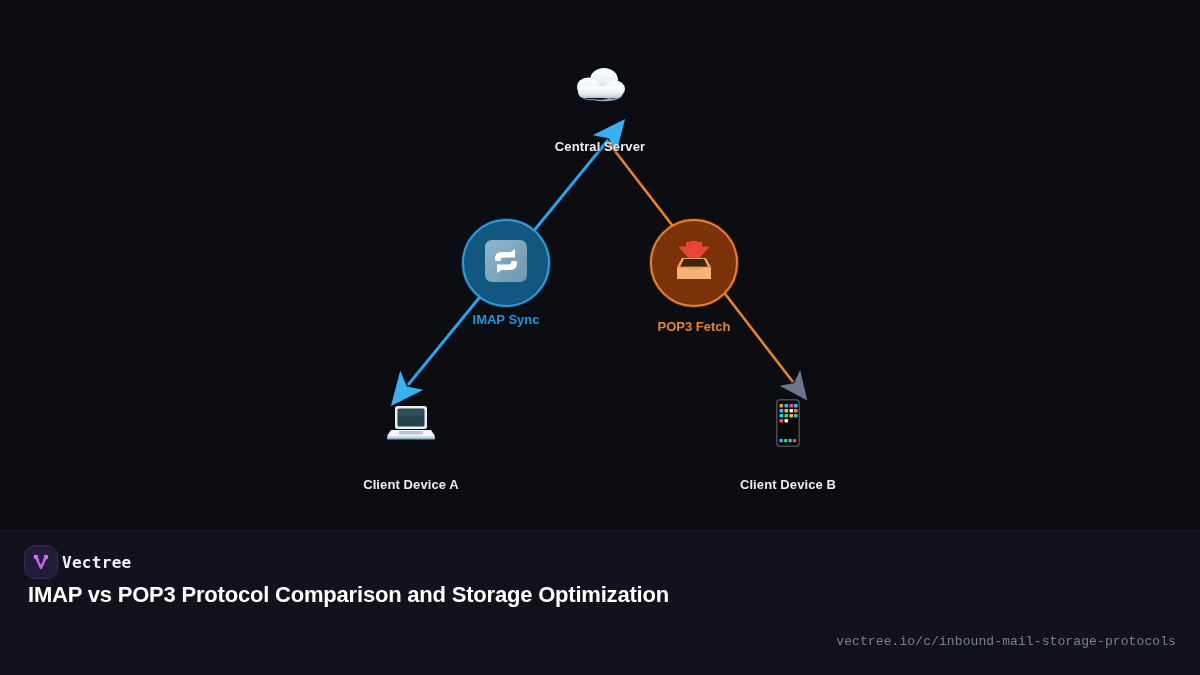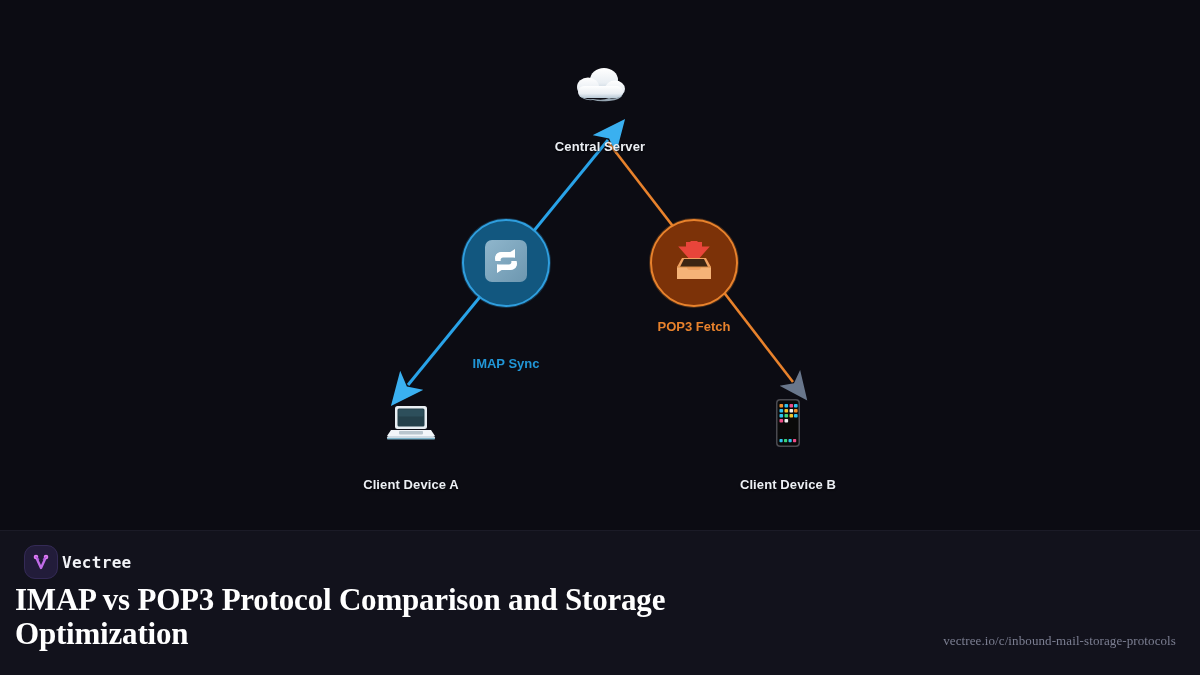--- a/index.html
+++ b/index.html
@@ -122,34 +122,34 @@
   #brand-name {
     font-family: "DejaVu Sans Mono", monospace;
     font-size: 16px;
     font-weight: bold;
     color: #f2f3f7;
     letter-spacing: 0.3px;
   }
 
   #headline {
     position: absolute;
-    left: 15px; top: 52px;
+    left: 28px; top: 52px;
     width: 830px;
-    font-family: Liberation Serif, serif;
-    font-size: 31px;
+    font-family: Liberation Sans, sans-serif;
+    font-size: 22px;
     font-weight: bold;
     line-height: 1.11;
     color: #ffffff;
     letter-spacing: -0.2px;
   }
 
   #permalink {
     position: absolute;
     right: 24px; bottom: 26px;
-    font-family: Liberation Serif, serif;
+    font-family: Liberation Mono, monospace;
     font-size: 13px;
     color: #7c7f92;
     letter-spacing: 0.1px;
   }
 </style>
 </head>
 <body>
 
 <div id="app">
 
@@ -212,21 +212,21 @@
           <path d="M31,14 h-12 a7,7 0 0 0 -6.6,9 h5.4 a2.6,2.6 0 0 1 2.4,-3.6 h10.8 Z" fill="#ffffff"></path>
           <path d="M32,11 v9 l-7,-4.5 Z" fill="#ffffff"></path>
           <path d="M15,32 h12 a7,7 0 0 0 6.6,-9 h-5.4 a2.6,2.6 0 0 1 -2.4,3.6 h-10.8 Z" fill="#ffffff"></path>
           <path d="M14,35 v-9 l7,4.5 Z" fill="#ffffff"></path>
           <path d="M23,19 q6,0 6,4 t-6,4 q-6,0 -6,-4 t6,-4 Z" fill="#ffffff" opacity="0.0"></path>
           <path d="M12,21 q0,-7 7,-7 h8 v5 h-8 q-3,0 -3,3 Z" fill="#ffffff"></path>
           <path d="M34,25 q0,7 -7,7 h-8 v-5 h8 q3,0 3,-3 Z" fill="#ffffff"></path>
         </svg>
       </span>
     </div>
-    <div class="circle-caption label-imap" style="left:506px; top:312px;margin-top:44px;">IMAP Sync</div>
+    <div class="circle-caption label-imap" style="left:506px; top:312px;">IMAP Sync</div>
 
     <div class="circle-node circle-pop3" style="left:694px; top:263px;">
       <span>
         <svg width="46" height="48" viewBox="0 0 46 48">
           <path d="M23,4 v11 M23,22 l-8,-9 h16 Z" stroke="#e8453a" stroke-width="7" stroke-linecap="butt" fill="#e8453a"></path>
           <path d="M15,5 h16 v9 h-16 Z" fill="#e8453a"></path>
           <path d="M11,21 h24 l5,9 v12 h-34 v-12 Z" fill="#f0a261"></path>
           <path d="M13,22 h20 l4,8 h-28 Z" fill="#3d2512"></path>
           <path d="M6,30 h10 a3,3 0 0 0 3,3 h8 a3,3 0 0 0 3,-3 h10 v12 h-34 Z" fill="#f5b377"></path>
           <path d="M6,30 h34" stroke="#d98c47" stroke-width="1" fill="none"></path>

